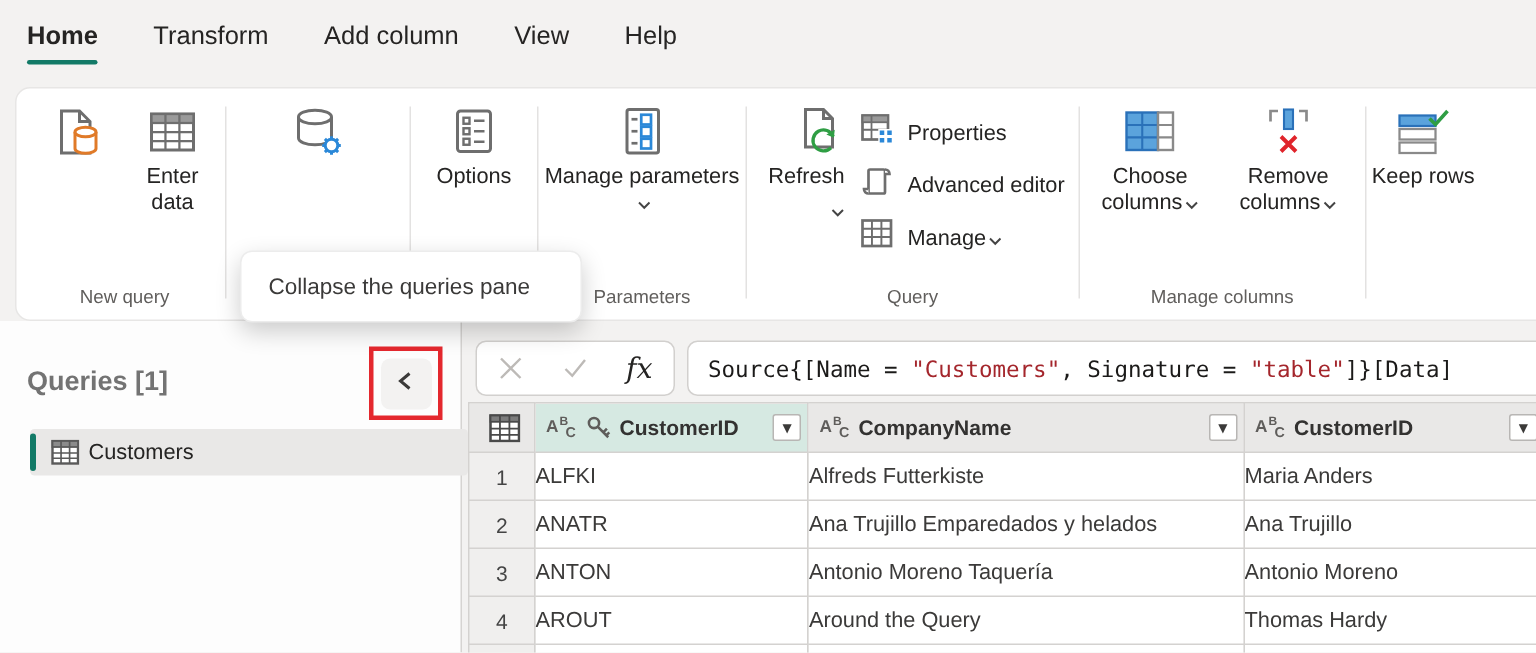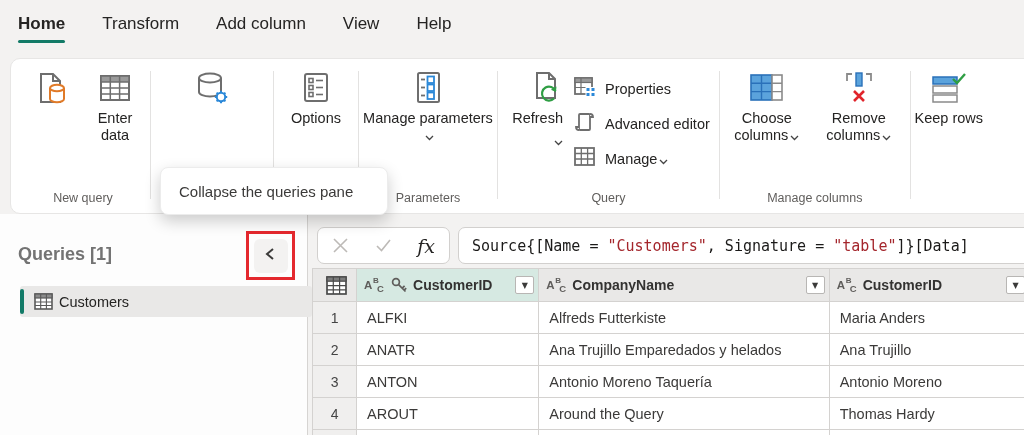--- a/index.html
+++ b/index.html
@@ -59,21 +59,21 @@
 
   
   .gridwrap { position:absolute; left:312px; top:268px; right:-6px; bottom:-8px; overflow:hidden; }
   table.grid { border-collapse:collapse; table-layout:fixed; width:718px; }
   .grid th, .grid td { border:1px solid #d4d2d0; height:32px; font-size:14.5px; overflow:hidden; white-space:nowrap; }
   .grid th { height:33px; background:#e9e8e7; padding:0 4px 0 7px; }
   .hflex { display:flex; align-items:center; gap:5px; }
   .hname { font-weight:700; font-size:14px; color:#333231; flex:1; text-align:left; }
   th.sel { background:#d6e9e2; }
   th.corner { background:#e9e8e7; }
-  .grid td { background:#fff; padding-left:10px; color:#3b3a39; text-align:left; }
+  .grid td { background:#fff; color:#3b3a39; text-align:left; }
   .grid td.rownum { background:#f0efee; text-align:center; padding:0; color:#444; font-size:14px; }
   .filterbox { width:19px; height:18px; background:#fff; border:1px solid #b8b6b4; border-radius:2px;
     display:flex; align-items:center; justify-content:center; flex:none; cursor:pointer;
     font-family:"DejaVu Sans", sans-serif; font-size:8px; color:#3b3a39; }
   .abc { position:relative; width:21px; height:17px; flex:none; color:#5f5d5b; font-weight:600; }
   .abc .a { position:absolute; left:0; top:2px; font-size:11.5px; }
   .abc .b { position:absolute; left:9px; top:-1px; font-size:8px; }
   .abc .c { position:absolute; left:13px; top:6px; font-size:9.5px; }
   .keyicon { flex:none; display:flex; }
 </style>

